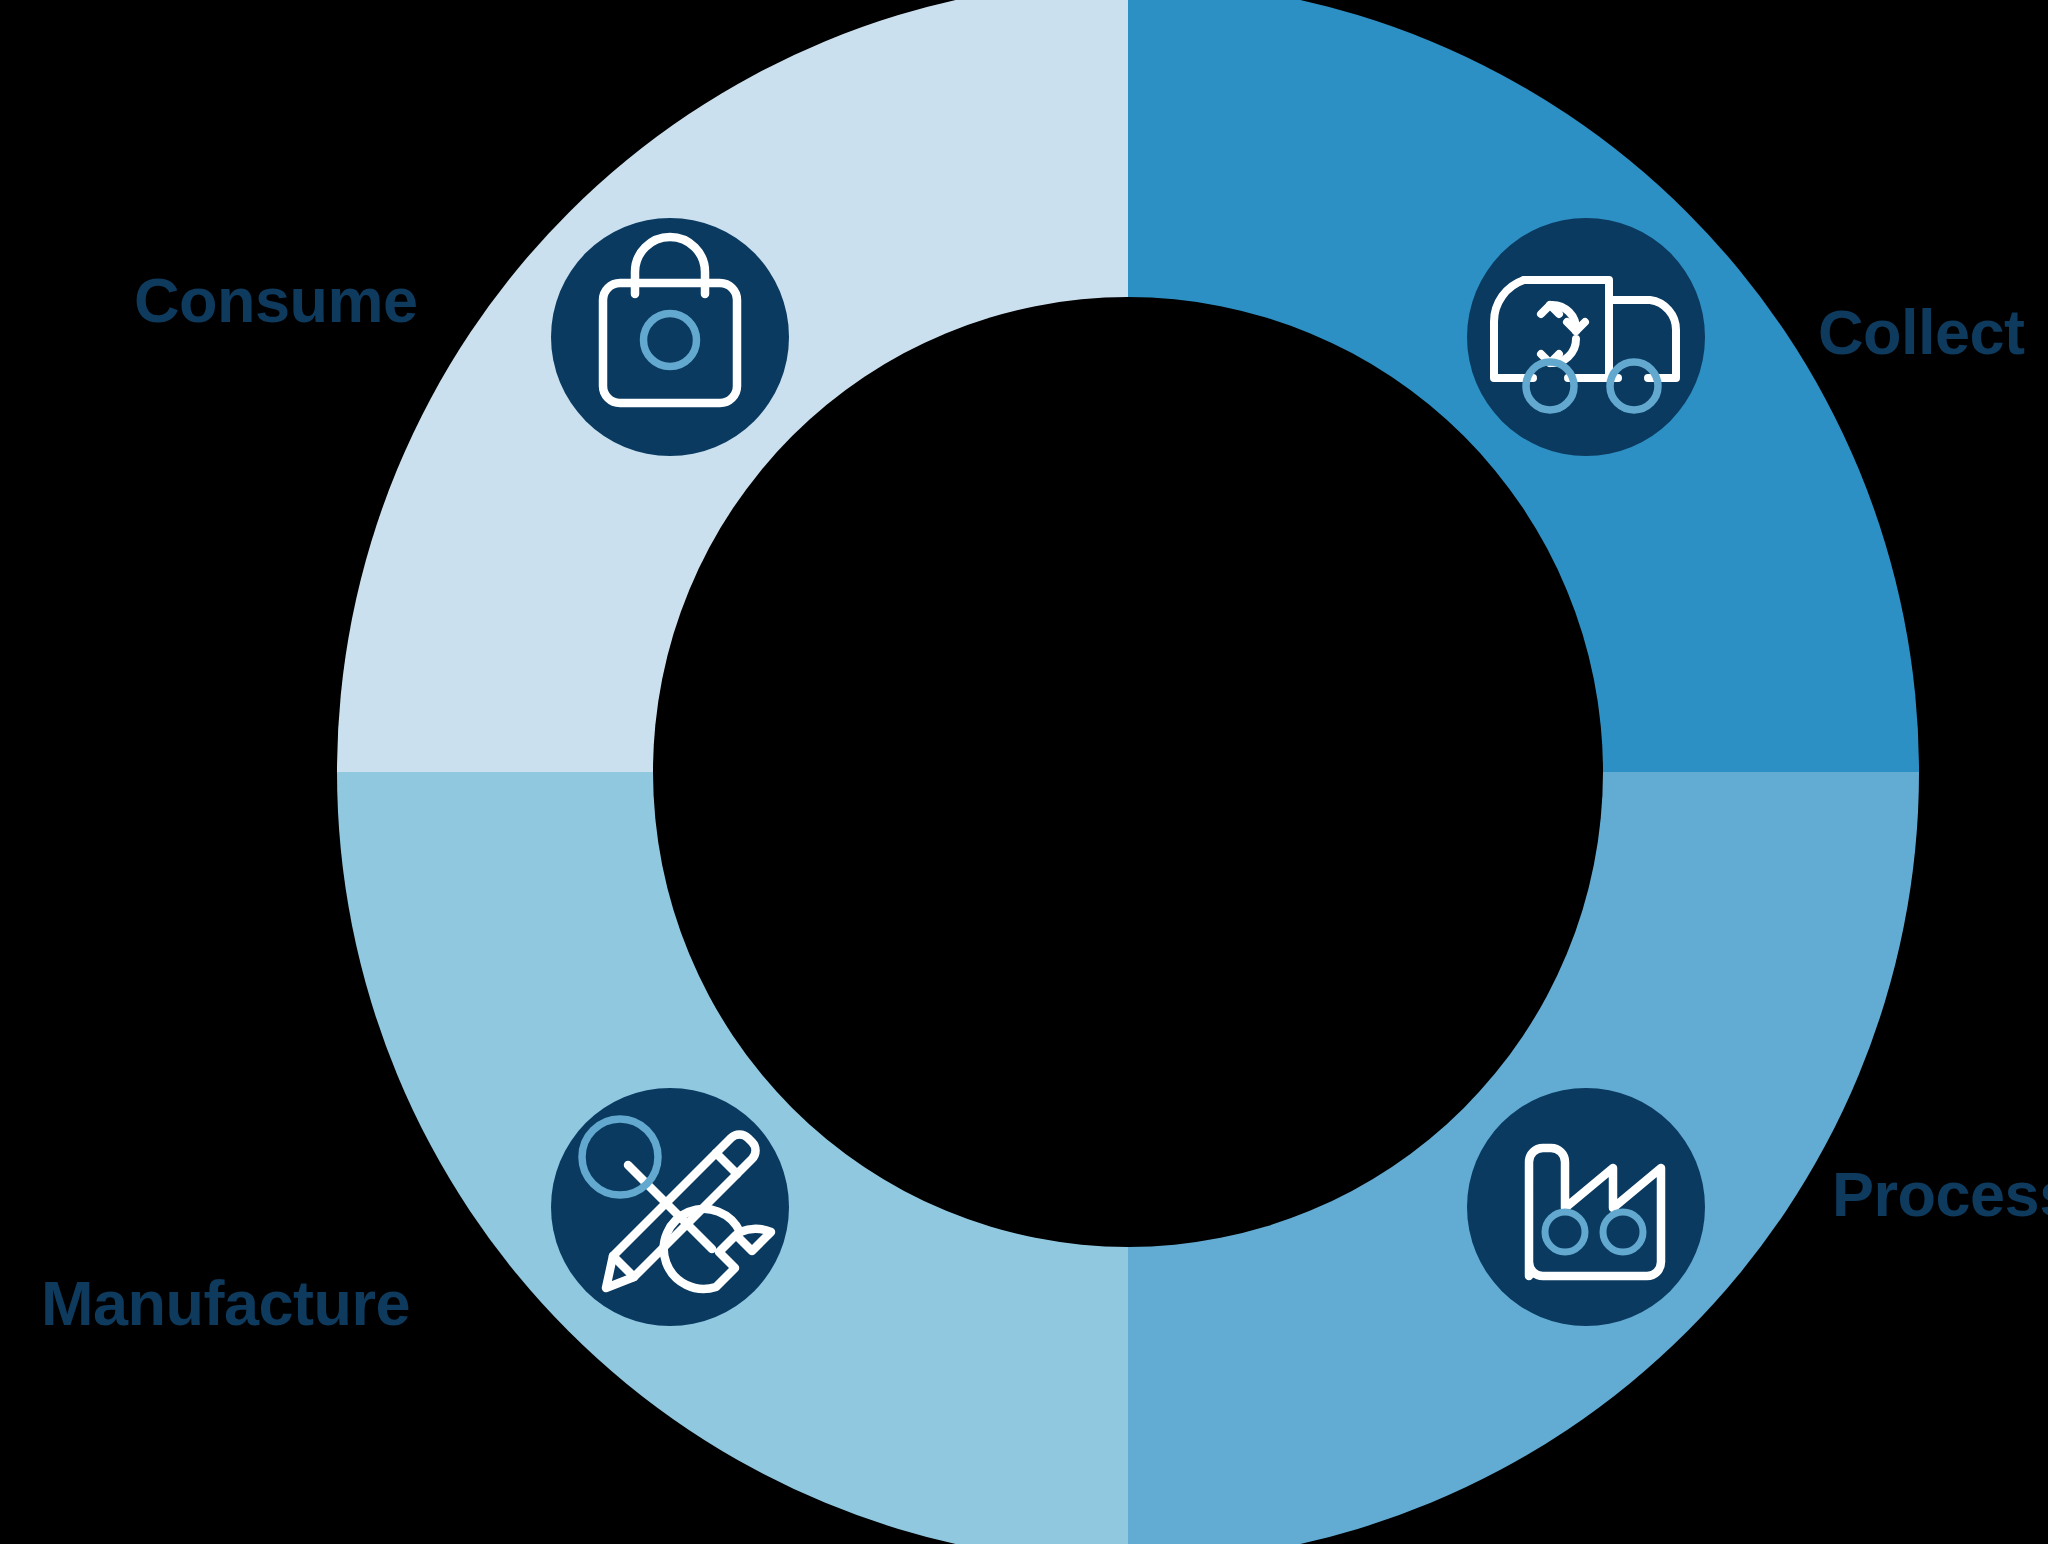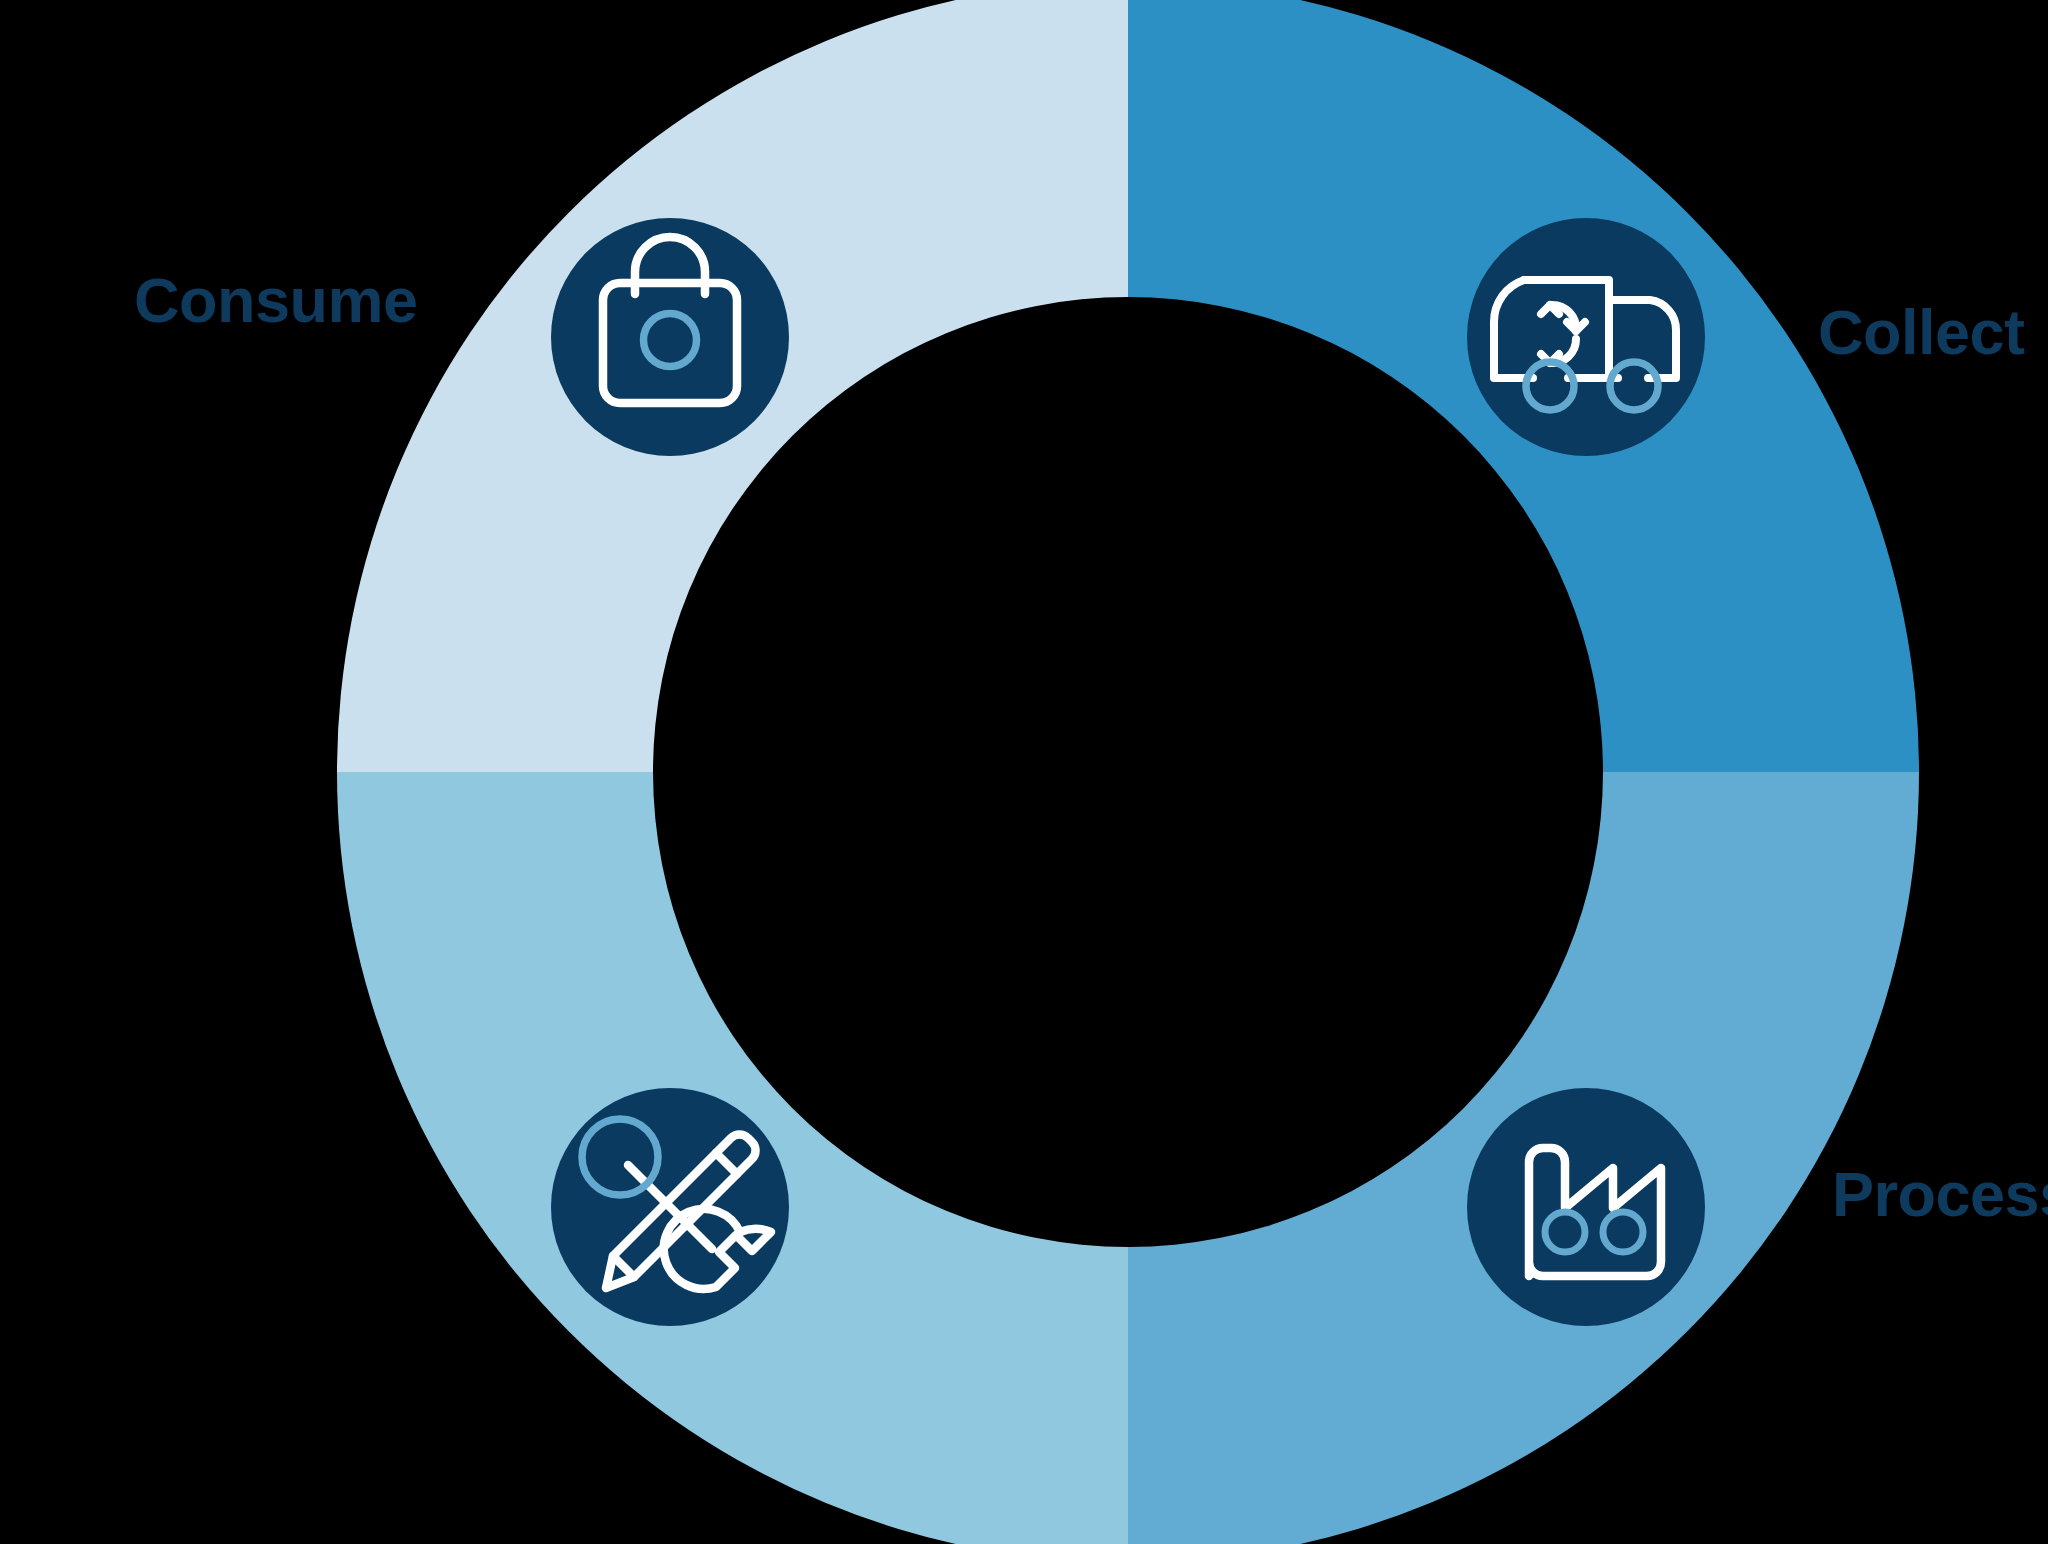--- a/index.html
+++ b/index.html
@@ -158,15 +158,16 @@
     </g>
   </svg>
 
   <div class="cycle-label" id="label-consume">Consume</div>
 
   <div class="cycle-label" id="label-collect">Collect</div>
 
   <div class="cycle-label" id="label-process">Process</div>
 
   <div class="cycle-label" id="label-design">
+    <div>Manufacture</div>
   </div>
 
 </div>
 
 </body></html>

